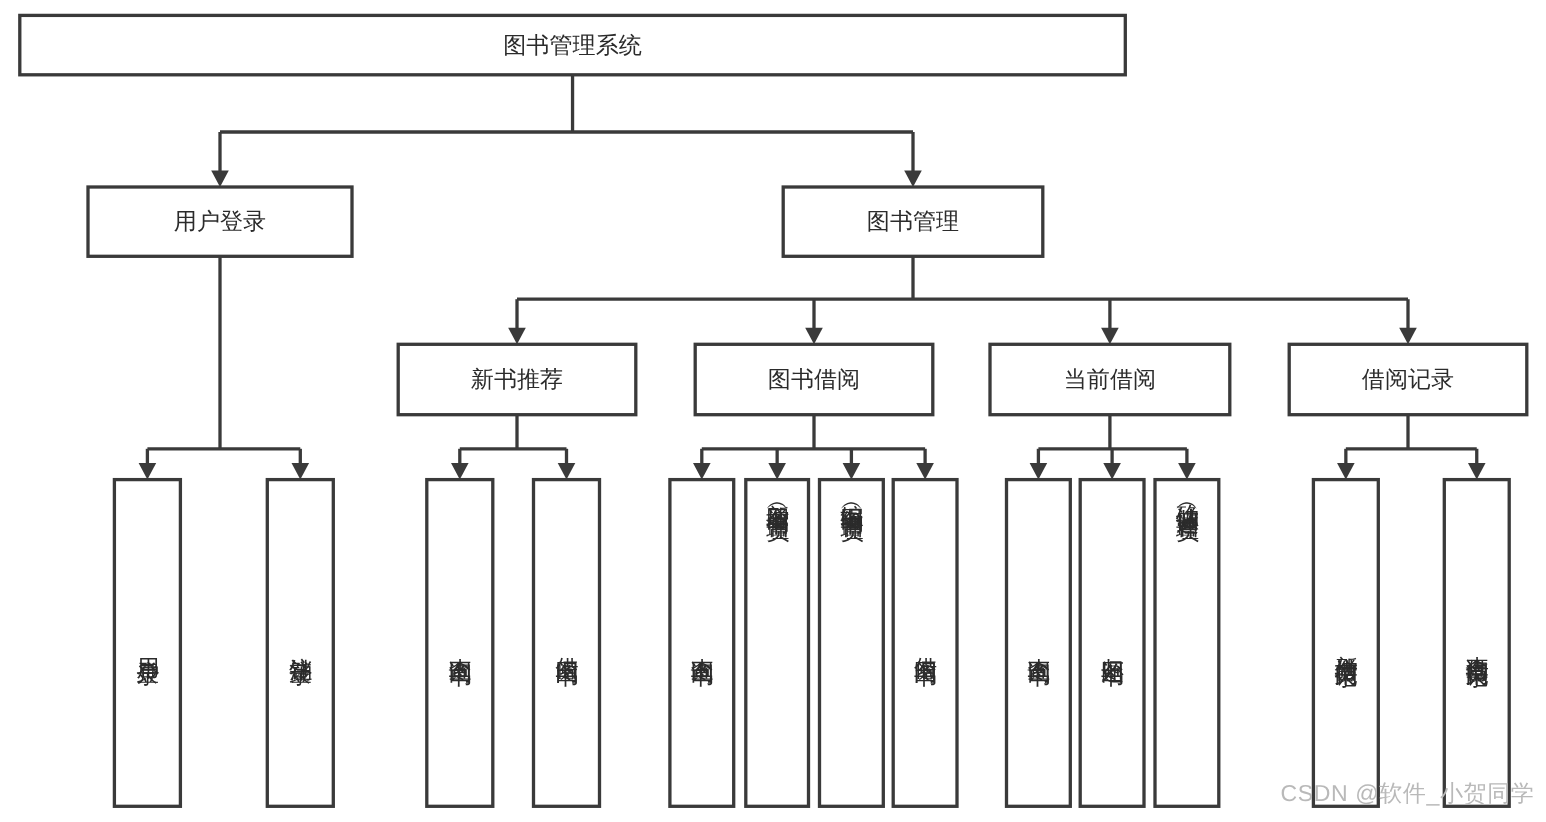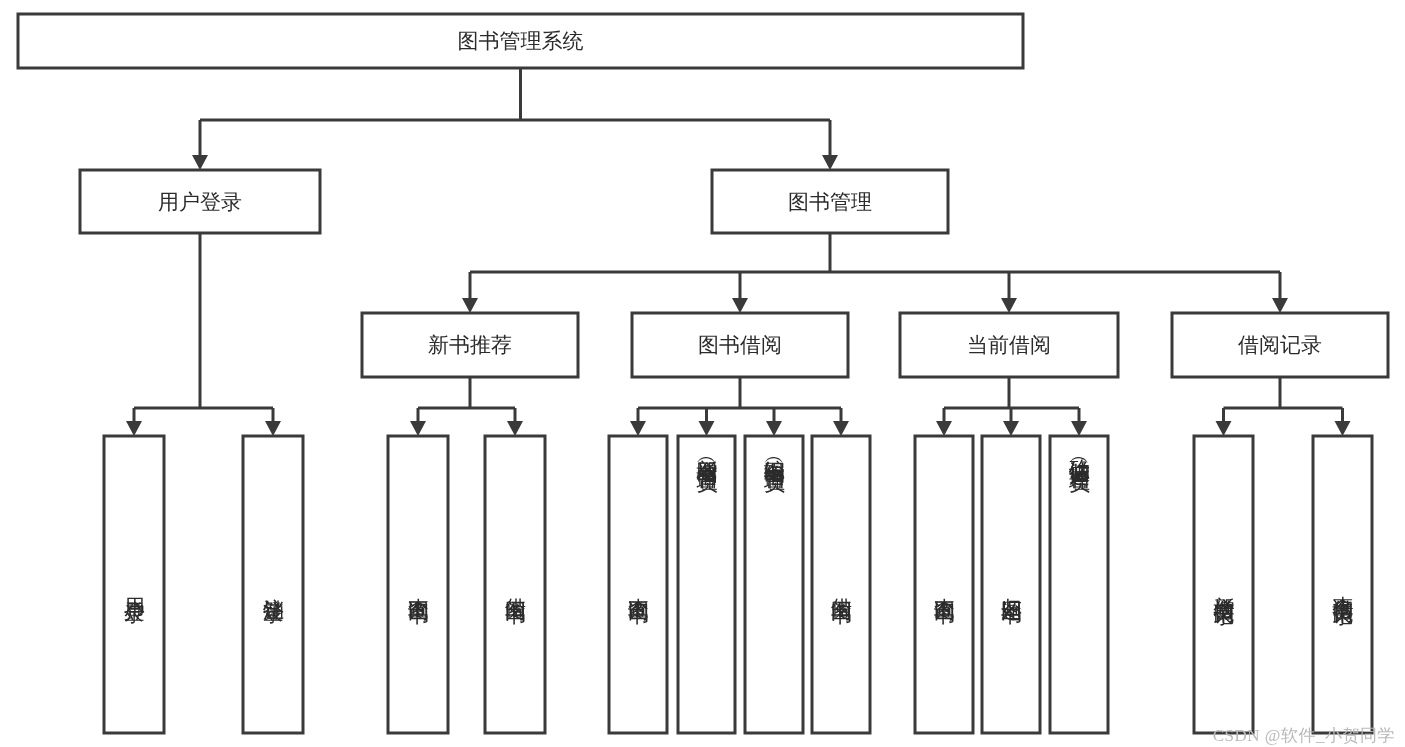--- a/index.html
+++ b/index.html
@@ -64,23 +64,23 @@
     font-family: "DejaVu Sans", "Liberation Sans", sans-serif;
     font-size: 21px;
     line-height: 1;
     color: #2b2b2b;
     letter-spacing: 2px;
     white-space: nowrap;
   }
   .watermark {
     position: absolute;
     right: 10px;
-    bottom: 0;
-    font-family: Liberation Serif, serif;
-    font-size: 17px;
+    bottom: 12px;
+    font-family: Liberation Sans, sans-serif;
+    font-size: 21px;
     color: #b9b9b9;
     letter-spacing: 0.5px;
     user-select: none;
     white-space: nowrap;
   }
 </style>
 </head>
 <body>
 
 <div id="diagram-root">

